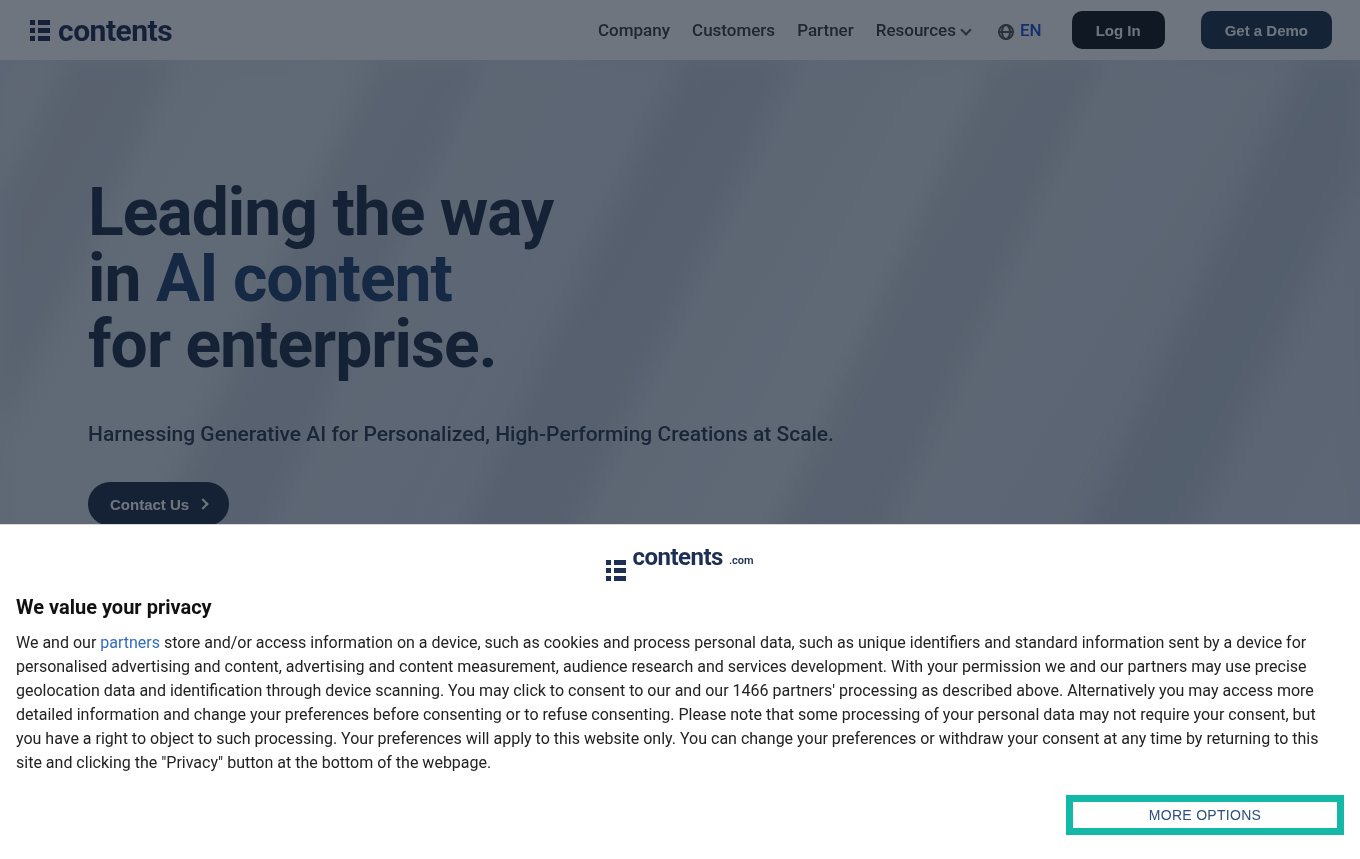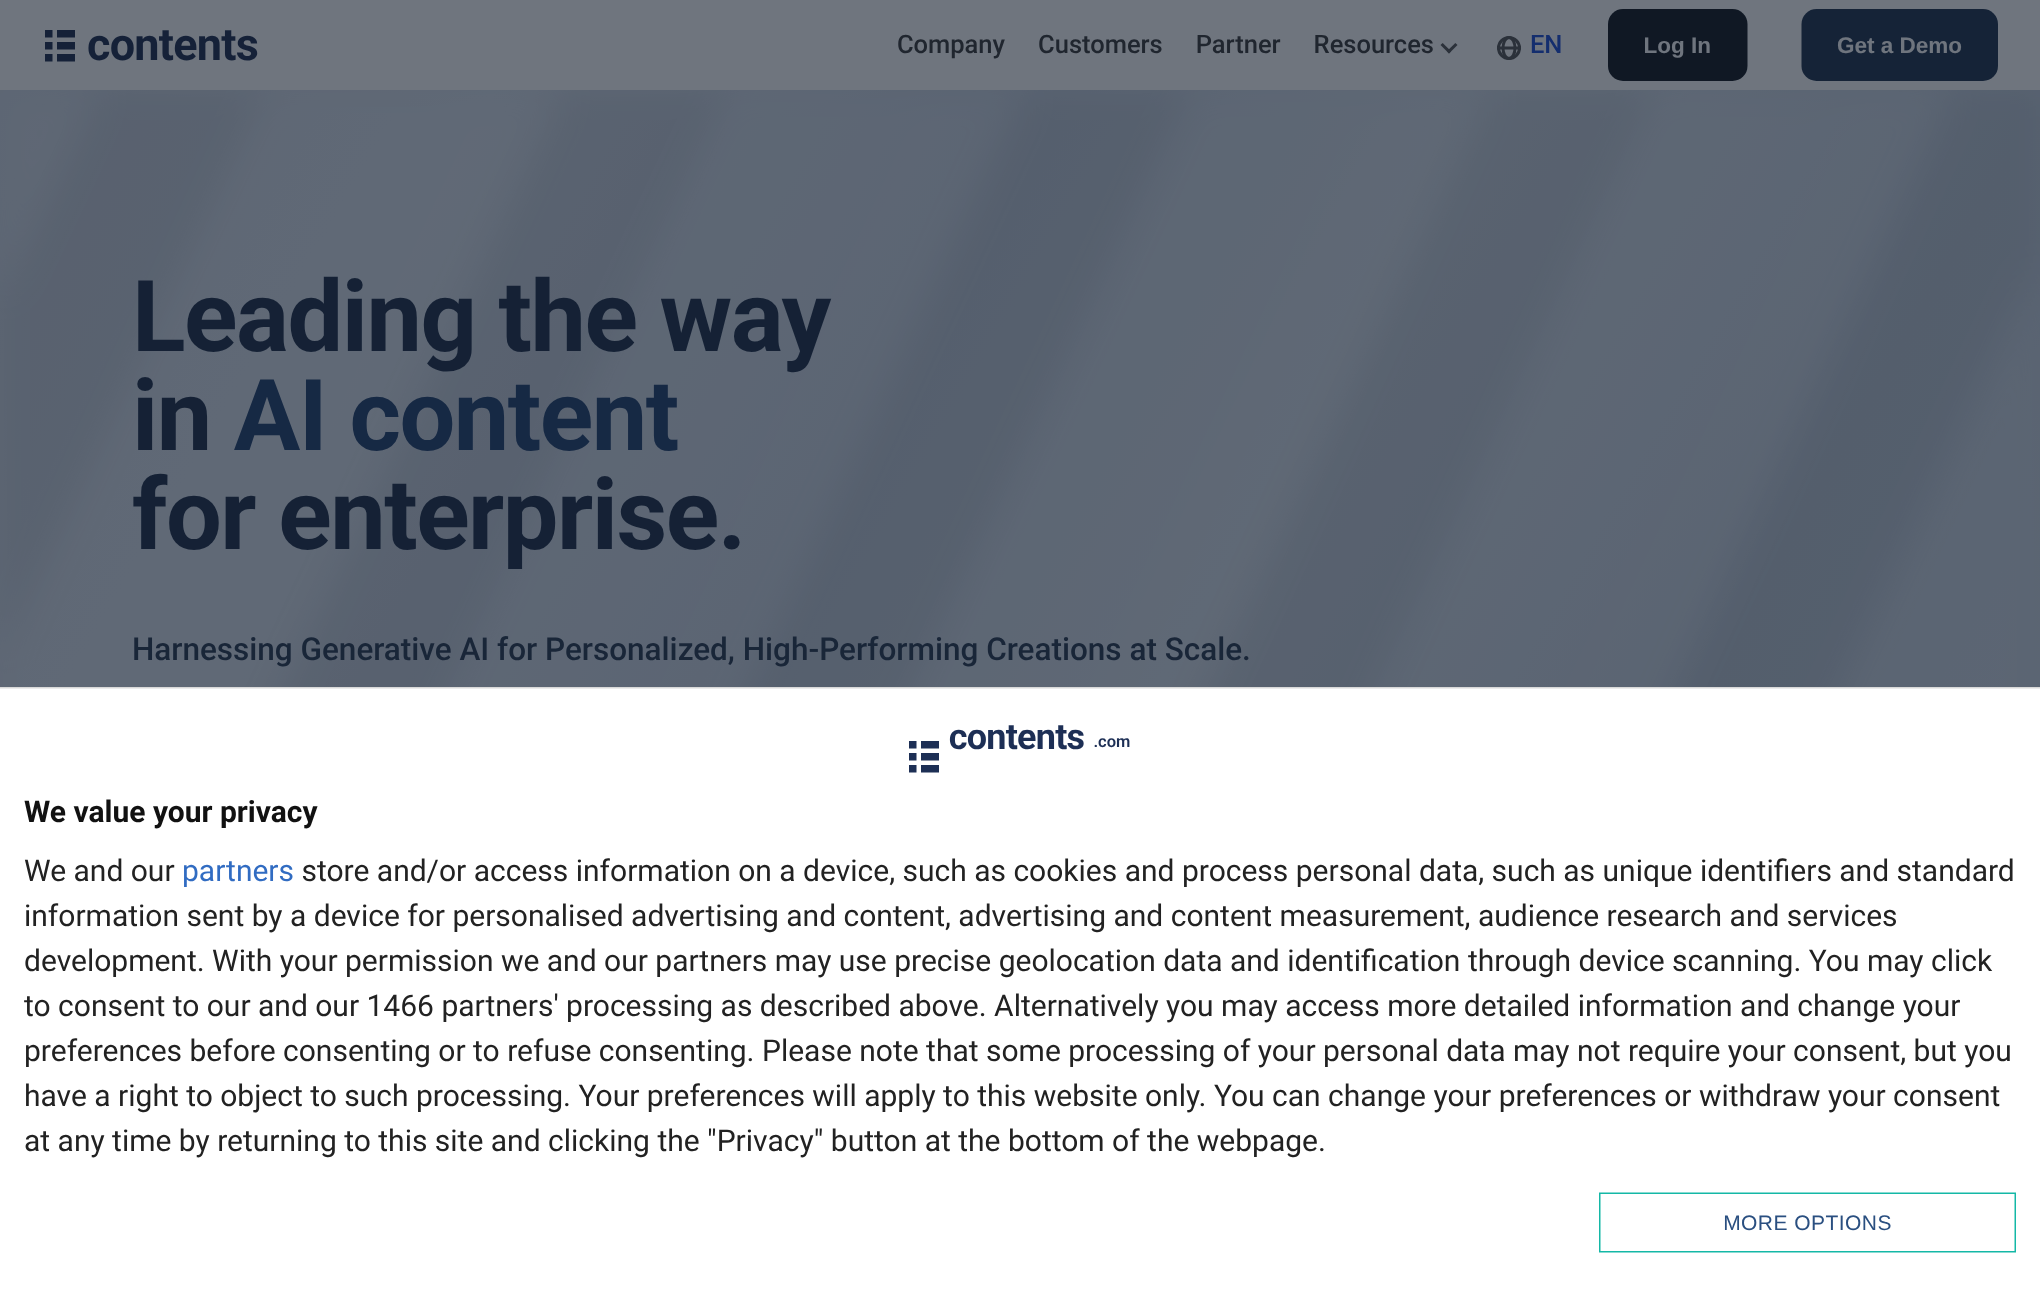--- a/index.html
+++ b/index.html
@@ -102,21 +102,21 @@
   }
   .globe-icon::after {
     content: "";
     position: absolute;
     left: -2px; right: -2px; top: 50%;
     height: 0;
     border-top: 2px solid #555;
     transform: translateY(-50%);
   }
   .btn {
-    height: 48px;
+    height: 38px;
     padding: 0 24px;
     border-radius: 10px;
     display: inline-flex;
     align-items: center;
     justify-content: center;
     font-size: 15px;
     font-weight: 600;
     cursor: pointer;
     border: none;
     white-space: nowrap;
@@ -243,21 +243,21 @@
     position: relative;
     top: -1px;
   }
   .consent-title {
     font-size: 20px;
     font-weight: 700;
     color: #111;
     margin-bottom: 12px;
   }
   .consent-text {
-    font-size: 20px;
+    font-size: 16px;
     line-height: 1.5;
     color: #222;
   }
   .consent-text a { color: #316cc2; text-decoration: none; }
   .consent-actions {
     display: flex;
     justify-content: flex-end;
     gap: 22px;
     margin-top: 20px;
   }
@@ -268,21 +268,21 @@
     align-items: center;
     justify-content: center;
     font-size: 14px;
     font-weight: 500;
     letter-spacing: 0.3px;
     cursor: pointer;
   }
   .consent-btn.outline {
     background: #fff;
     color: #2a4f80;
-    border: 1px solid #14b8a6;
+    border: 7px solid #14b8a6;
   }
   .consent-btn.solid {
     background: #2a4f80;
     color: #fff;
     border: 1px solid #2a4f80;
   }
 </style>
 </head>
 <body>
 

